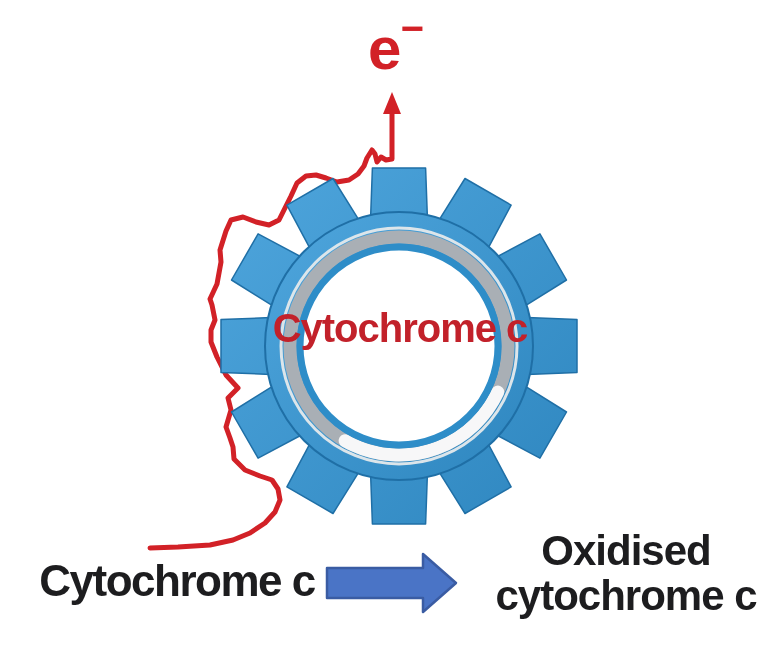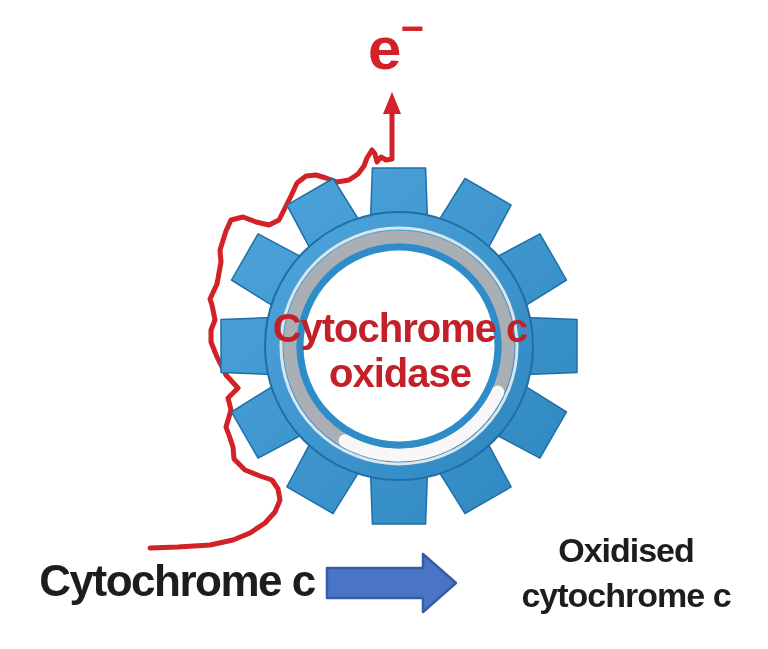--- a/index.html
+++ b/index.html
@@ -49,21 +49,21 @@
     left:36px; top:557px;
     width:282px;
     color:var(--text_black,#1d1d1f);
     font-size:44px;
     letter-spacing:-1.5px;
   }
   .product-label{
     left:492px; top:528px;
     width:268px;
     color:var(--text_black,#1d1d1f);
-    font-size:34px;
+    font-size:42px;
     line-height:45px;
     letter-spacing:-1px;
   }
 </style>
 </head>
 <body>
 
 <div class="stage">
 
   <svg width="768" height="649" viewBox="0 0 768 649">
@@ -98,21 +98,20 @@
 
     <polygon points="327,568 423,568 423,554 456,583 423,612 423,598 327,598" fill="var(--arrow_fill,#4a74c6)" stroke="var(--arrow_border,#3a5ca3)" stroke-width="2.5" stroke-linejoin="round"></polygon>
   </svg>
 
   <div class="label electron-label">
     <span>e</span><sup>−</sup>
   </div>
 
   <div class="label enzyme-label">
     <div>Cytochrome c</div>
-    <div>oxidase</div>
   </div>
 
   <div class="label substrate-label">Cytochrome c</div>
 
   <div class="label product-label">
     <div>Oxidised</div>
     <div>cytochrome c</div>
   </div>
 
 </div>

